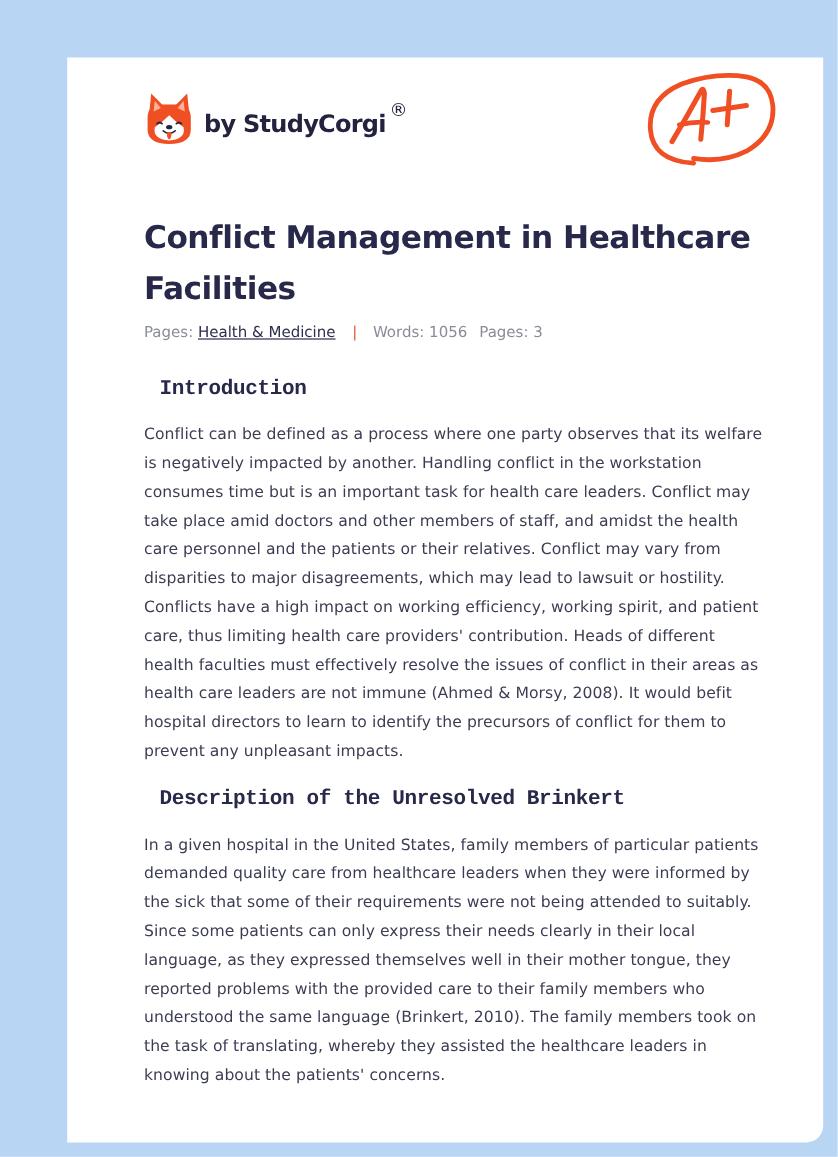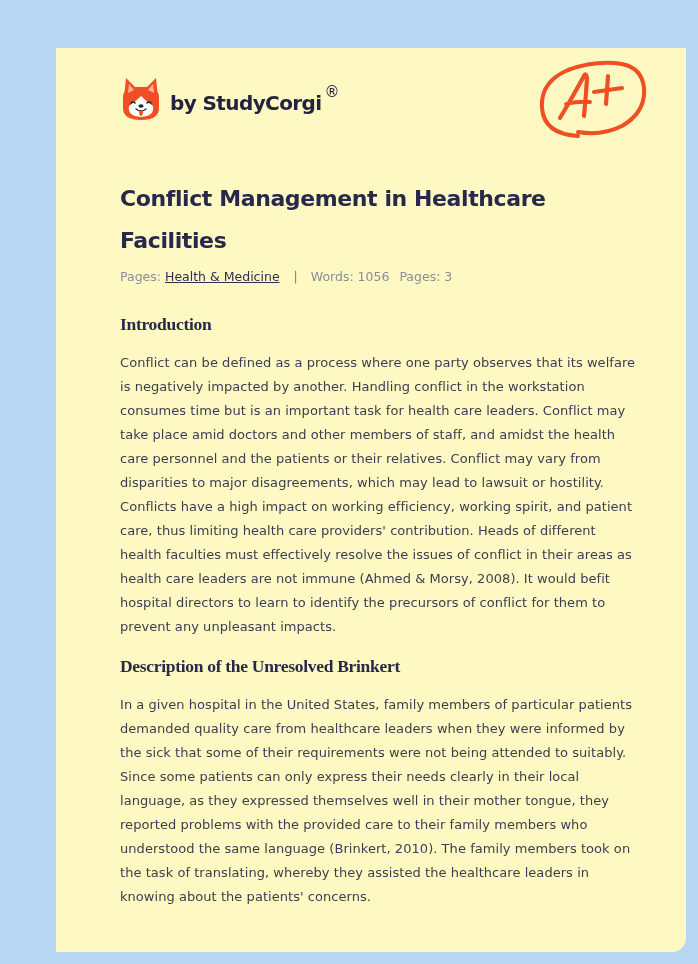--- a/index.html
+++ b/index.html
@@ -7,21 +7,21 @@
     width: 698px; height: 964px;
     background: #b8d5f3;
     position: relative;
     overflow: hidden;
     font-family: "Liberation Sans", sans-serif;
   }
   .card {
     position: absolute;
     left: 56px; top: 48px;
     width: 630px; height: 904px;
-    background: #fef9c3;
+    background: #ffffff;
     border-radius: 0 0 14px 0;
     overflow: hidden;
   }
   .logo {
     position: absolute; left: 65px; top: 26px;
     display: flex; align-items: center;
     height: 50px;
   }
   .logo svg { display: block; }
   .logo-text {
@@ -43,42 +43,42 @@
   .grade {
     position: absolute; left: 482px; top: 10px;
     width: 110px; height: 82px;
   }
   .title {
     position: absolute; left: 64px; top: 130px;
     width: 530px;
     margin: 0;
     font-family: "DejaVu Sans", sans-serif;
     font-weight: bold;
-    font-size: 22px;
+    font-size: 26px;
     line-height: 42px;
     letter-spacing: -0.4px;
     color: #27284a;
   }
   .meta {
     position: absolute; left: 64px; top: 221px;
     font-family: "DejaVu Sans", sans-serif;
     font-size: 12.5px;
     color: #8a8d99;
     white-space: nowrap;
   }
   .meta .topic-value { color: #2d2f4f; text-decoration: underline; }
   .meta .sep { color: #e05a2b; margin: 0 9px 0 10px; }
   .meta .pages { margin-left: 6px; }
   .content {
     position: absolute; left: 64px; top: 262px;
     width: 520px;
   }
   h2 {
-    margin: 0;
-    font-family: Liberation Serif, serif;
+    margin: 13px;
+    font-family: Liberation Mono, monospace;
     font-weight: bold;
     font-size: 17.5px;
     line-height: 28px;
     letter-spacing: -0.3px;
     color: #27284a;
   }
   p {
     margin: 0;
     font-family: "DejaVu Sans", sans-serif;
     font-size: 13px;

